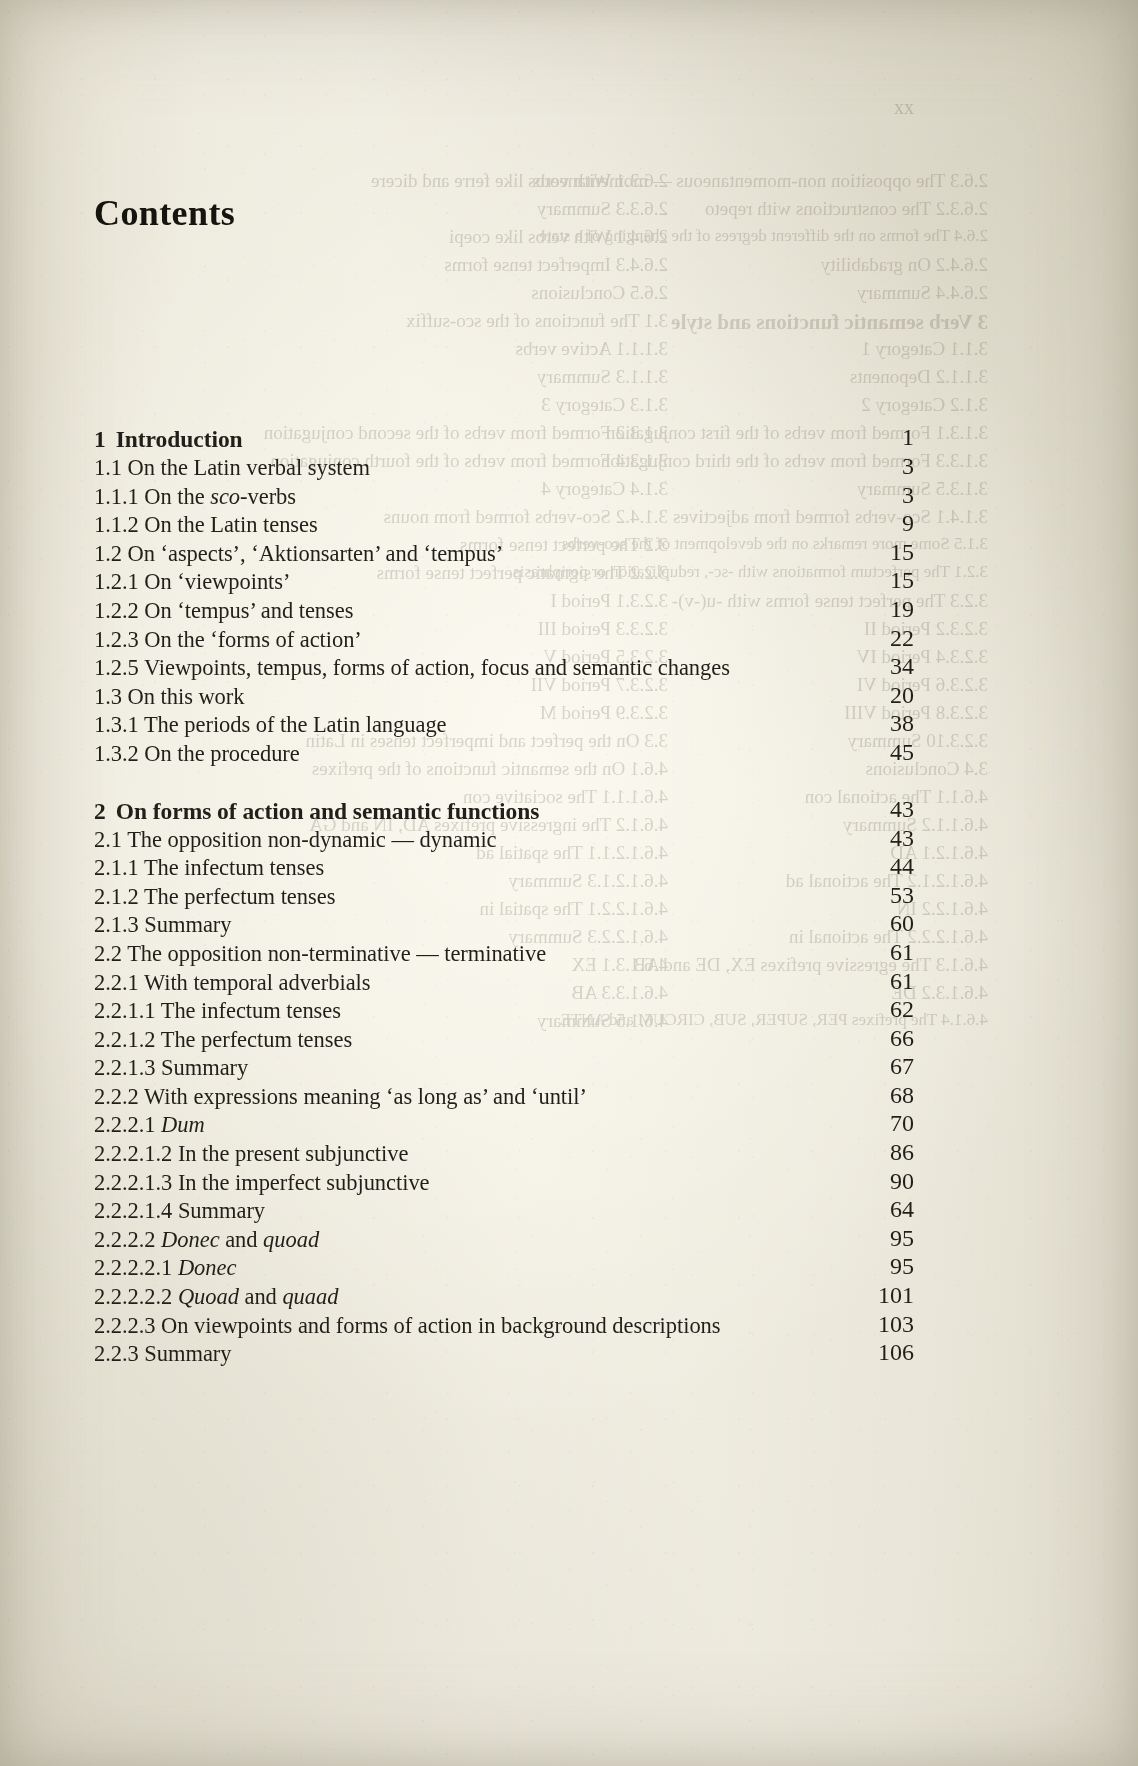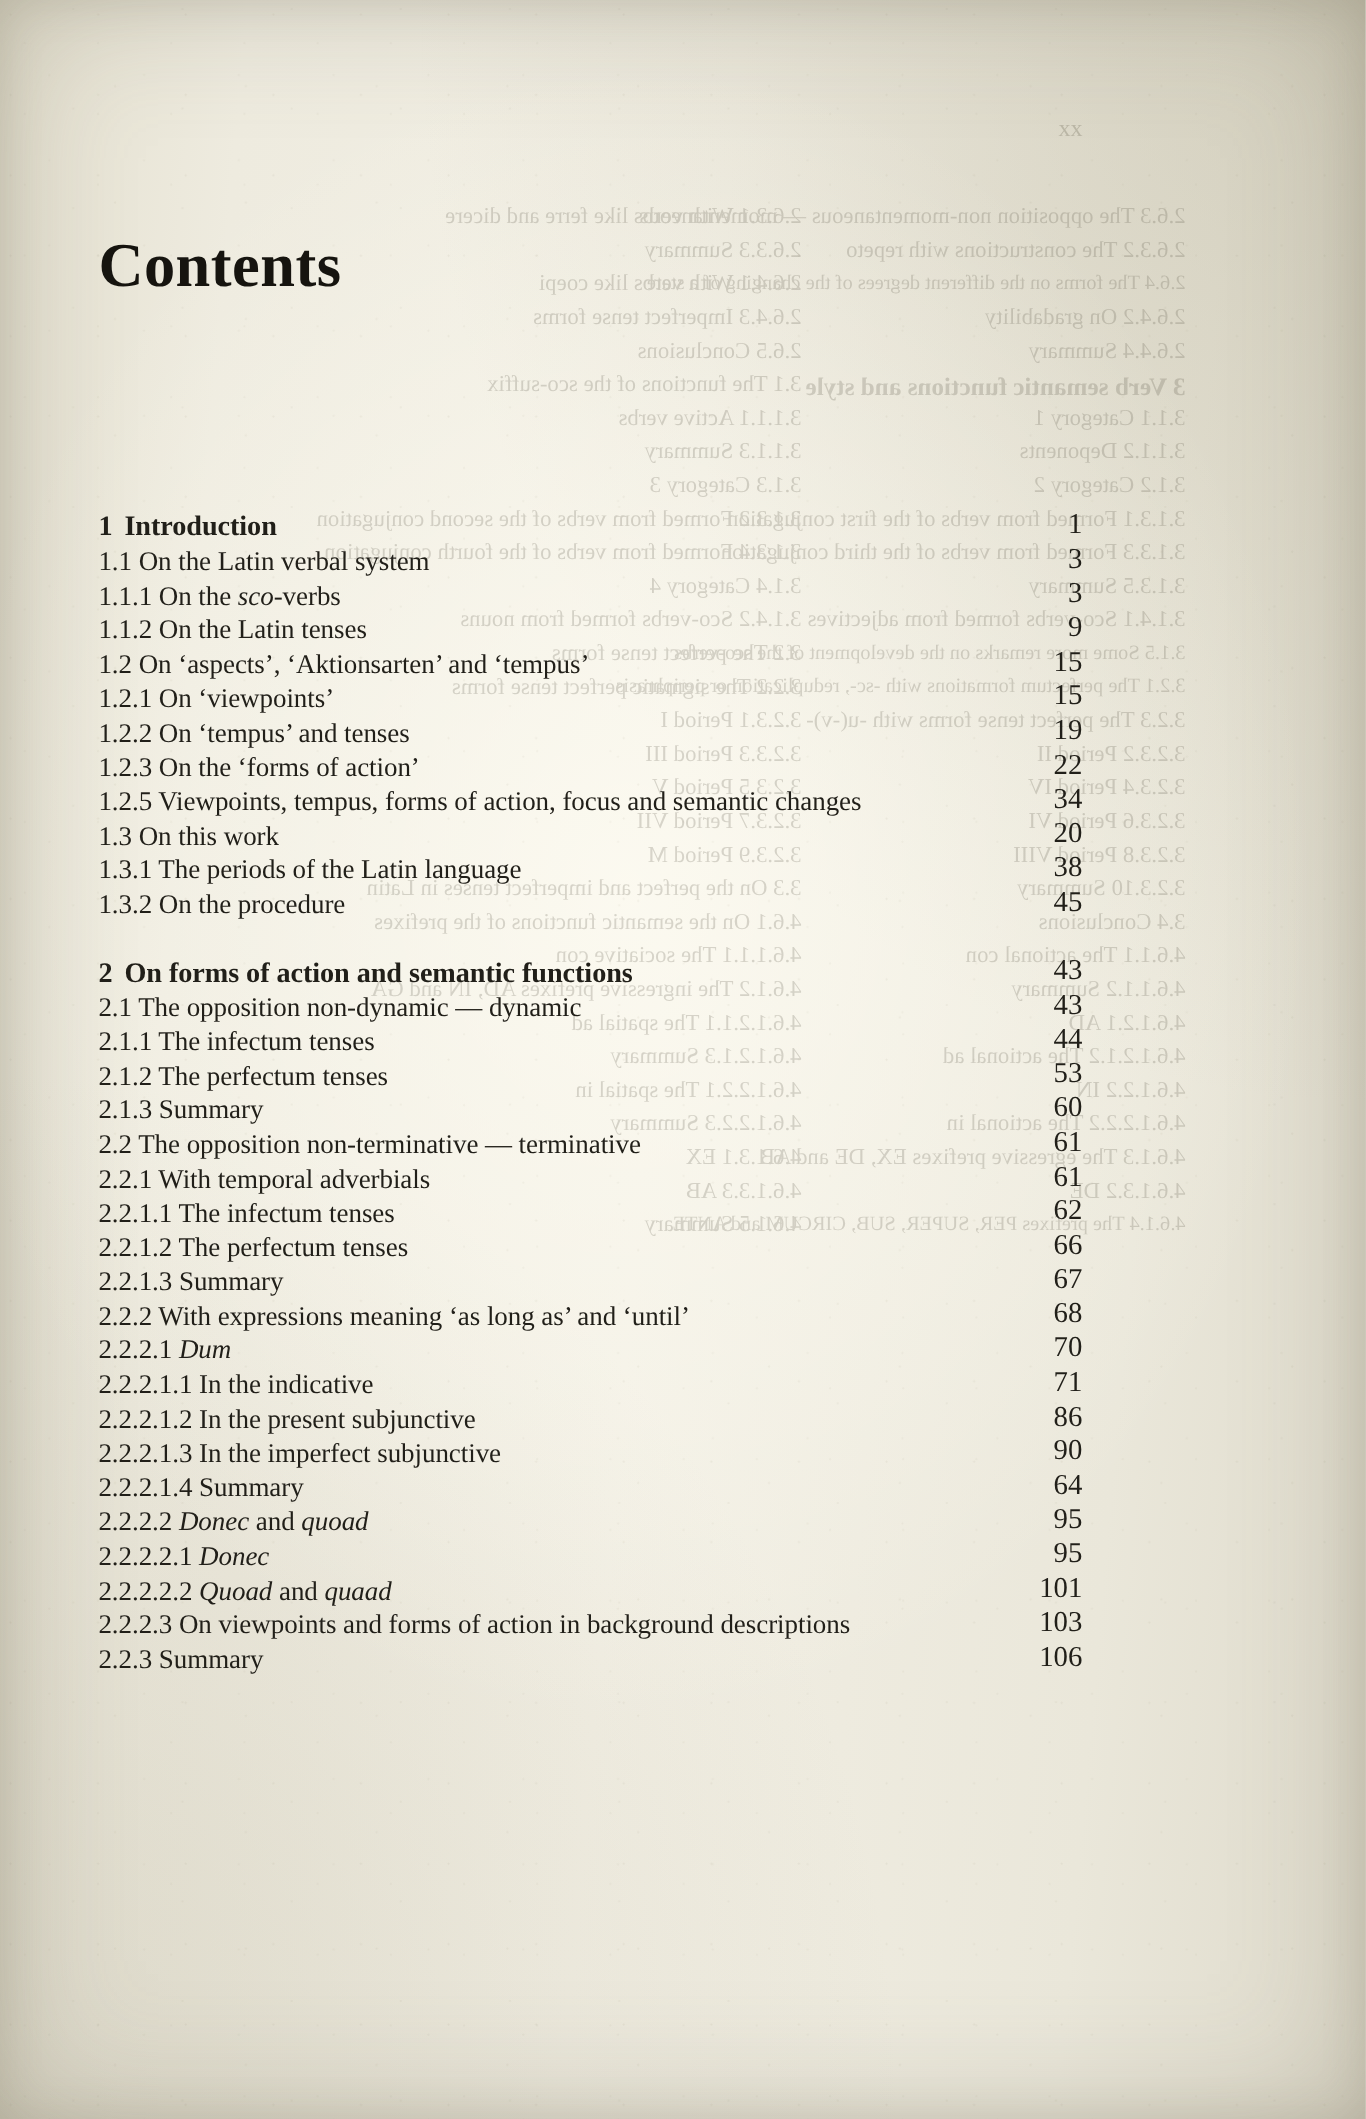--- a/index.html
+++ b/index.html
@@ -67,40 +67,40 @@
     position: absolute;
     white-space: nowrap;
     font-size: 19px;
   }
   .bleed .bl.bold { font-weight: bold; font-size: 21px; }
   .bleed .bl.small { font-size: 17px; }
 
   
   .content {
     position: absolute;
-    left: 4px;
+    left: 16px;
     top: 0;
     width: 1026px;
     height: 1766px;
   }
 
   .folio {
     position: absolute;
     left: 878px;
     top: 96px;
     font-size: 20px;
     color: #6f6a58;
     opacity: 0.30;
   }
 
   .contents-title {
     position: absolute;
     left: 78px;
     top: 192px;
-    font-size: 52px;
+    font-size: 36px;
     font-weight: bold;
     letter-spacing: 0.4px;
     color: #16140f;
   }
 
   .toc {
     position: absolute;
     left: 78px;
     top: 424px;
     width: 820px;
@@ -314,24 +314,20 @@
         </div>
         <div class="toc-row">
           <span class="entry">2.2.2 With expressions meaning ‘as long as’ and ‘until’</span>
           <span class="pg">68</span>
         </div>
         <div class="toc-row">
           <span class="entry">2.2.2.1 <i>Dum</i></span>
           <span class="pg">70</span>
         </div>
         <div class="toc-row">
-          <span class="entry">2.2.2.1.1 In the indicative</span>
-          <span class="pg">71</span>
-        </div>
-        <div class="toc-row">
           <span class="entry">2.2.2.1.2 In the present subjunctive</span>
           <span class="pg">86</span>
         </div>
         <div class="toc-row">
           <span class="entry">2.2.2.1.3 In the imperfect subjunctive</span>
           <span class="pg">90</span>
         </div>
         <div class="toc-row">
           <span class="entry">2.2.2.1.4 Summary</span>
           <span class="pg">64</span>

